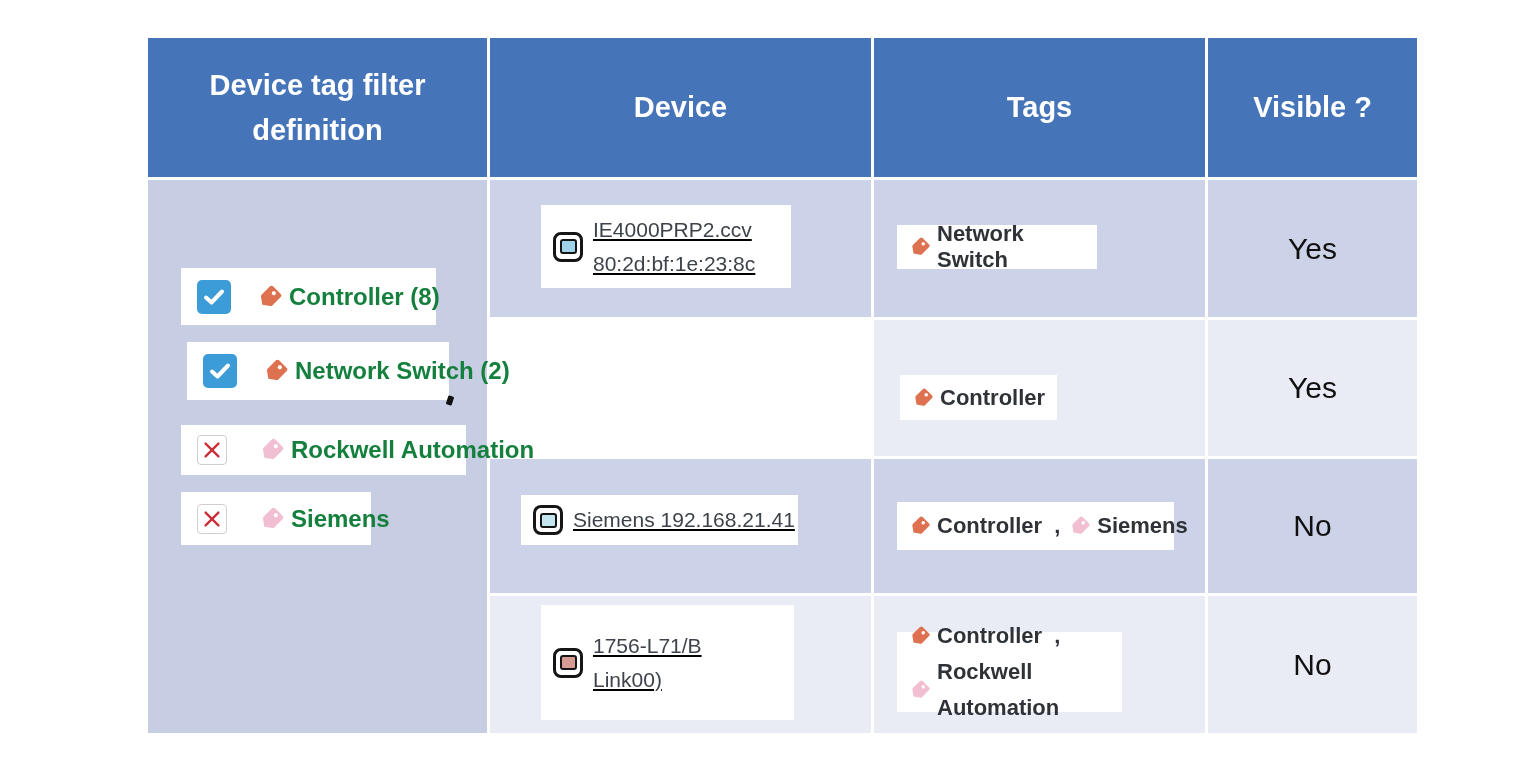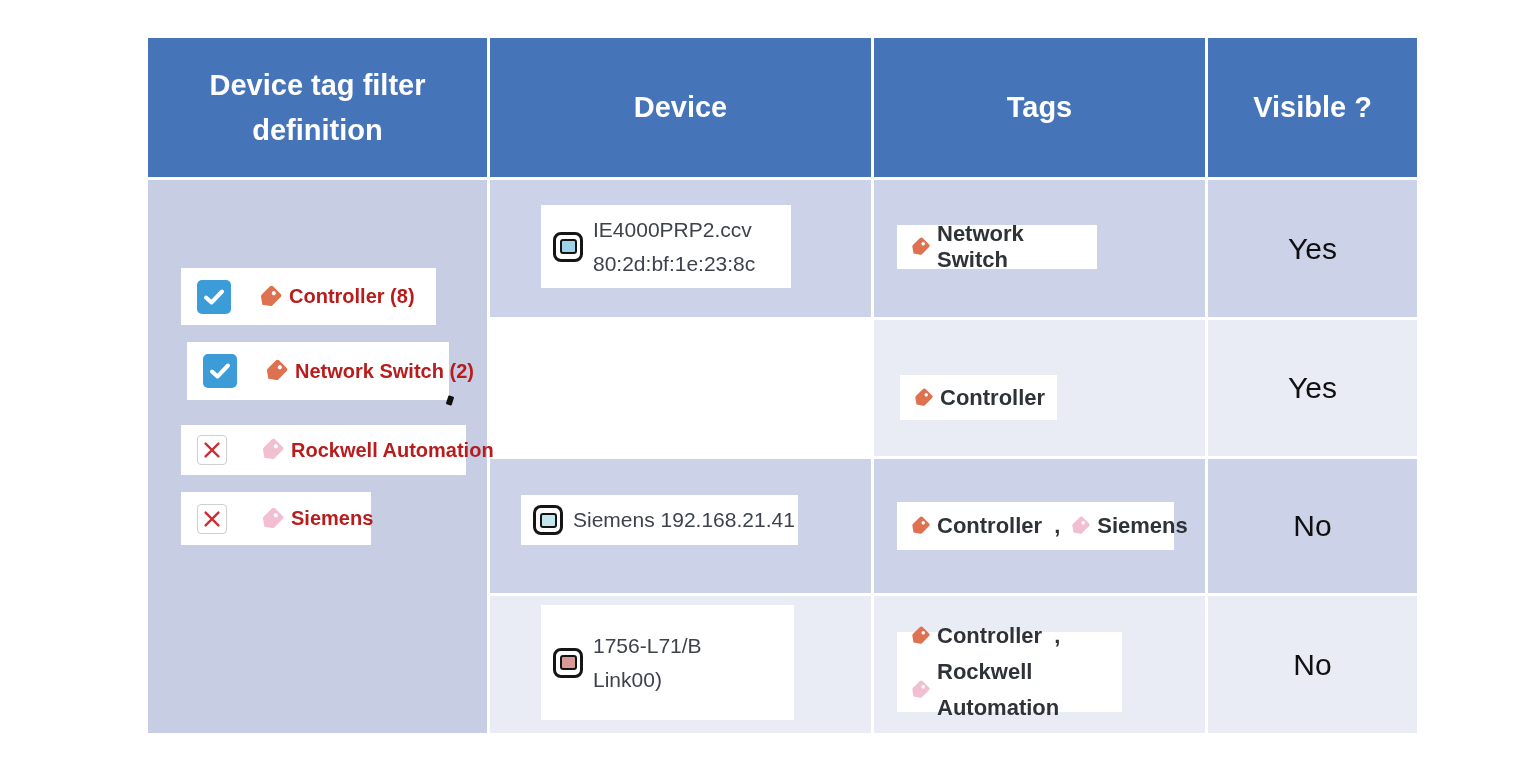--- a/index.html
+++ b/index.html
@@ -28,37 +28,37 @@
   .body-left{grid-column:1;grid-row:2/6;background:#c7cde3;position:relative;}
 
   .r1{grid-row:2;} .r2{grid-row:3;} .r3{grid-row:4;} .r4{grid-row:5;}
   .c2{grid-column:2;} .c3{grid-column:3;} .c4{grid-column:4;}
 
   
   .chip{position:absolute;background:#ffffff;display:flex;align-items:center;}
 
   
   .f-chip{padding-left:16px;}
-  .f-chip .f-label{font-size:20px;color:#b91c1c;white-space:nowrap;}
+  .f-chip .f-label{font-size:24px;color:#15803d;white-space:nowrap;}
   .f-chip.fc .f-label{font-weight:700;}
   .f-chip.fx .f-label{font-weight:600;}
   .f1{left:33px;top:88px;width:255px;height:57px;}
   .f2{left:39px;top:162px;width:262px;height:58px;}
   .f3{left:33px;top:245px;width:285px;height:50px;}
   .f4{left:33px;top:312px;width:190px;height:53px;}
 
   .cb{width:34px;height:34px;border-radius:5px;background:#3c9cd7;display:flex;align-items:center;justify-content:center;margin-right:26px;flex:none;}
   .xb{width:30px;height:30px;border-radius:4px;background:#ffffff;border:1px solid #cfcfcf;display:flex;align-items:center;justify-content:center;margin-right:32px;flex:none;}
 
   .tagicon{display:inline-flex;flex:none;margin-right:6px;}
   .tag-orange{color:#dd7150;}
   .tag-pink{color:#f2bfd2;}
 
   
-  .d-chip{padding-left:12px;}
+  .d-chip{padding-left:12px;text-decoration:underline;}
   .d-chip .dtext{font-size:21px;line-height:34px;color:#3e434b;margin-left:10px;}
   .d1{left:51px;top:25px;width:250px;height:83px;}
   .d2{left:51px;top:40px;width:256px;height:75px;}
   .d3{left:31px;top:36px;width:277px;height:50px;}
   .d4{left:51px;top:9px;width:253px;height:115px;}
 
   .dev-icon{width:30px;height:30px;border:3px solid #151515;border-radius:8px;background:#ffffff;display:flex;align-items:center;justify-content:center;flex:none;}
   .dev-icon .inner{width:17px;height:15px;border:2px solid #151515;border-radius:3px;}
 
   

